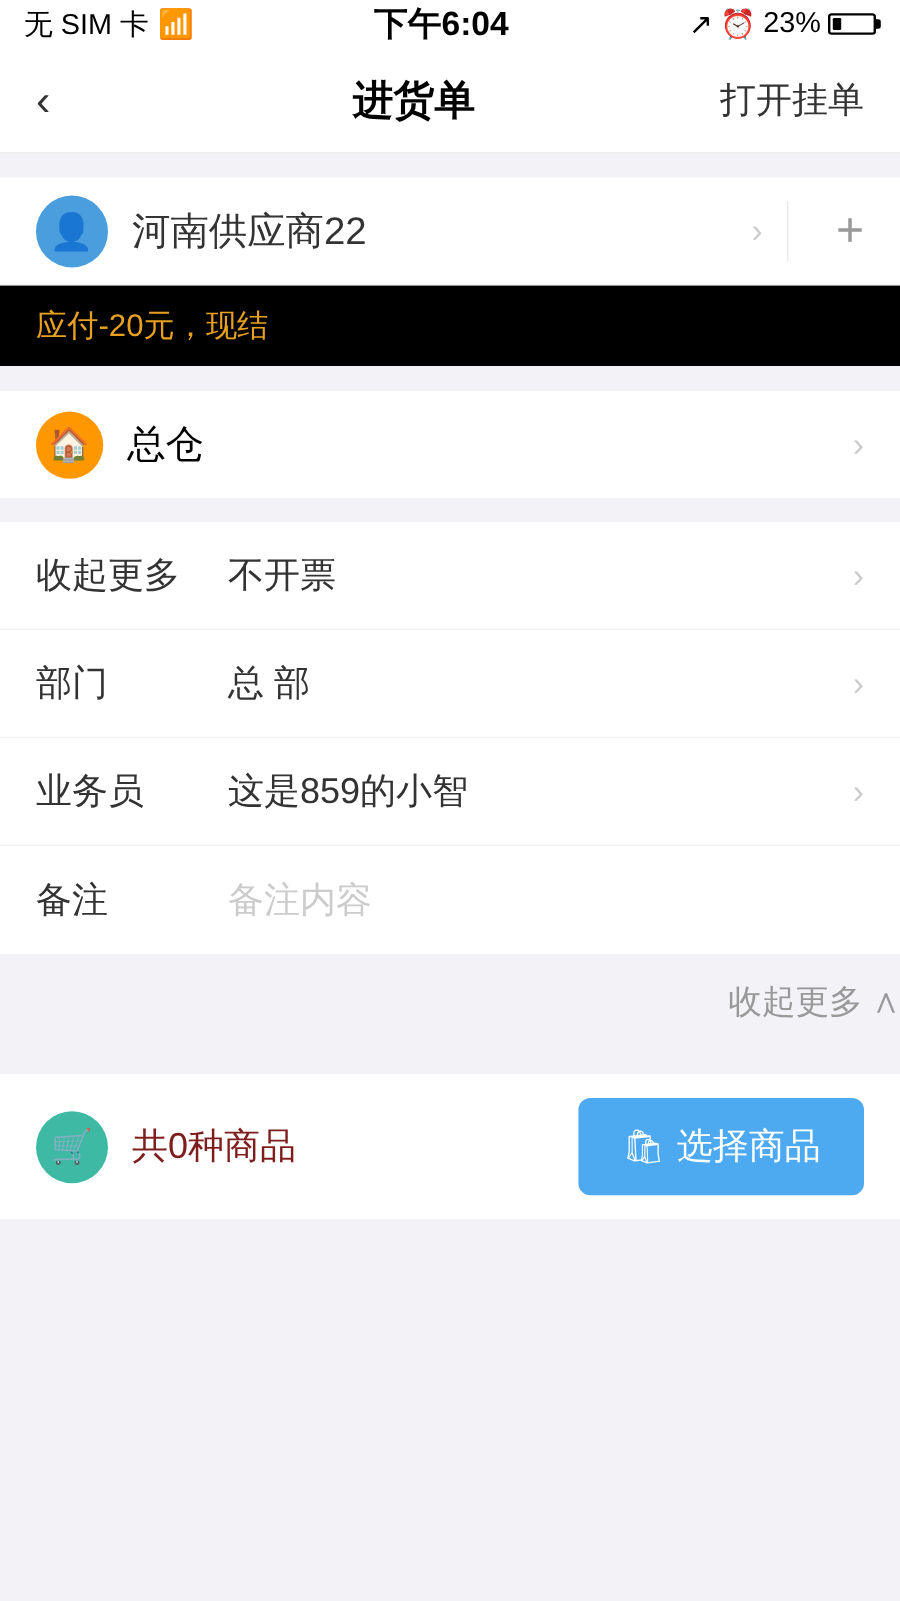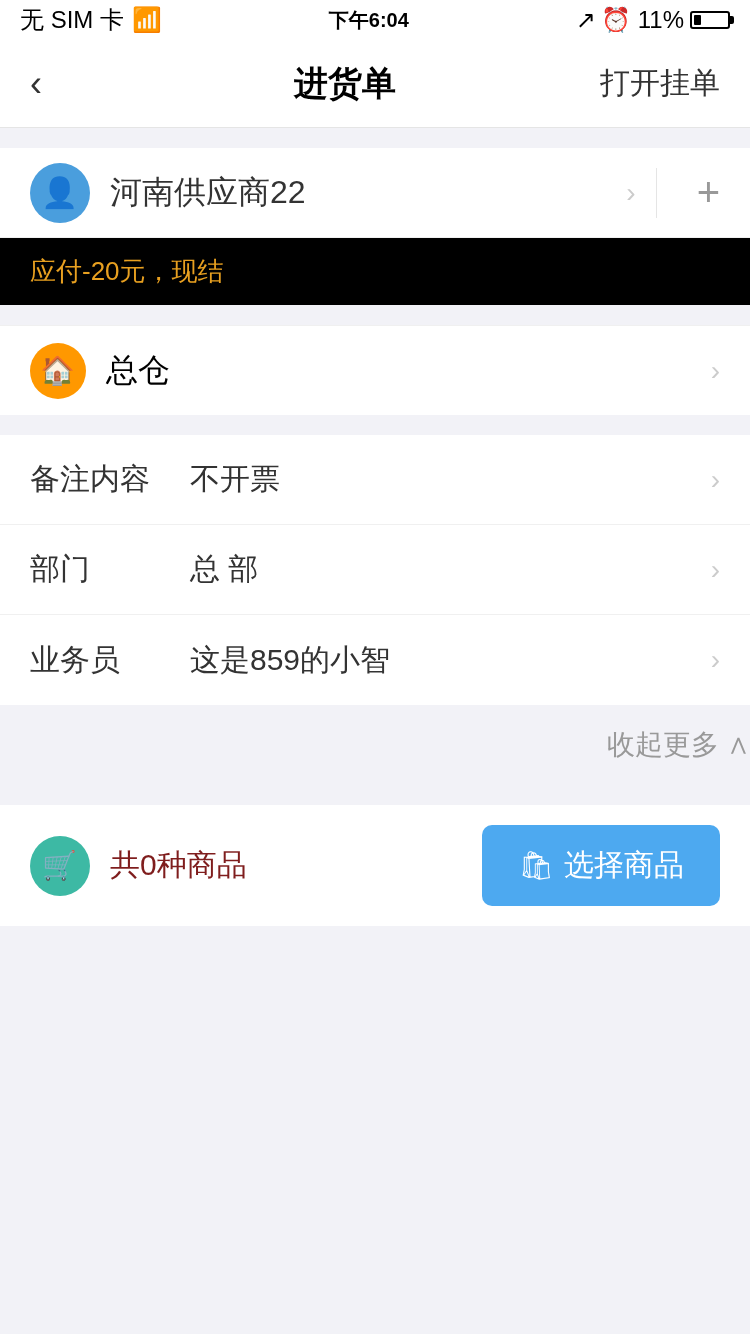--- a/index.html
+++ b/index.html
@@ -18,21 +18,21 @@
       height: 40px;
       background: #fff;
       display: flex;
       align-items: center;
       justify-content: space-between;
       padding: 0 20px;
       font-size: 24px;
       color: #000;
     }
     .status-left { display: flex; align-items: center; gap: 8px; }
-    .status-center { font-weight: 600; font-size: 20px; }
+    .status-center { font-weight: 600; font-size: 28px; }
     .status-right { display: flex; align-items: center; gap: 6px; }
     .battery-icon {
       width: 40px; height: 18px;
       border: 2px solid #000;
       border-radius: 3px;
       position: relative;
       display: inline-flex;
       align-items: center;
       padding: 2px;
     }
@@ -275,21 +275,21 @@
 
 <div class="status-bar">
   <div class="status-left">
     <span>无 SIM 卡</span>
     <span>📶</span>
   </div>
   <div class="status-center">下午6:04</div>
   <div class="status-right">
     <span>↗</span>
     <span>⏰</span>
-    <span>11%</span>
+    <span>23%</span>
     <div class="battery-icon">
       <div class="battery-fill"></div>
     </div>
   </div>
 </div>
 
 <div class="nav-bar">
   <span class="nav-back">‹</span>
   <span class="nav-title">进货单</span>
   <span class="nav-action">打开挂单</span>
@@ -320,37 +320,41 @@
       <span class="house-emoji">🏠</span>
     </div>
     <span class="warehouse-name">总仓</span>
     <span class="chevron-right">›</span>
   </div>
 </div>
 
 <div class="form-section">
 
   <div class="form-row">
-    <span class="form-label">备注内容</span>
+    <span class="form-label">收起更多</span>
     <span class="form-value">不开票</span>
     <span class="chevron-right">›</span>
   </div>
 
   <div class="form-row">
     <span class="form-label">部门</span>
     <span class="form-value">总 部</span>
     <span class="chevron-right">›</span>
   </div>
 
   <div class="form-row">
     <span class="form-label">业务员</span>
     <span class="form-value">这是859的小智</span>
     <span class="chevron-right">›</span>
   </div>
 
+  <div class="form-row">
+    <span class="form-label">备注</span>
+    <span class="form-value placeholder">备注内容</span>
+  </div>
 </div>
 
 <div class="collapse-row">
   <span class="collapse-text">收起更多 ∧</span>
 </div>
 
 <div class="bottom-bar">
   <div class="product-icon">
     <span class="cart-emoji">🛒</span>
   </div>

